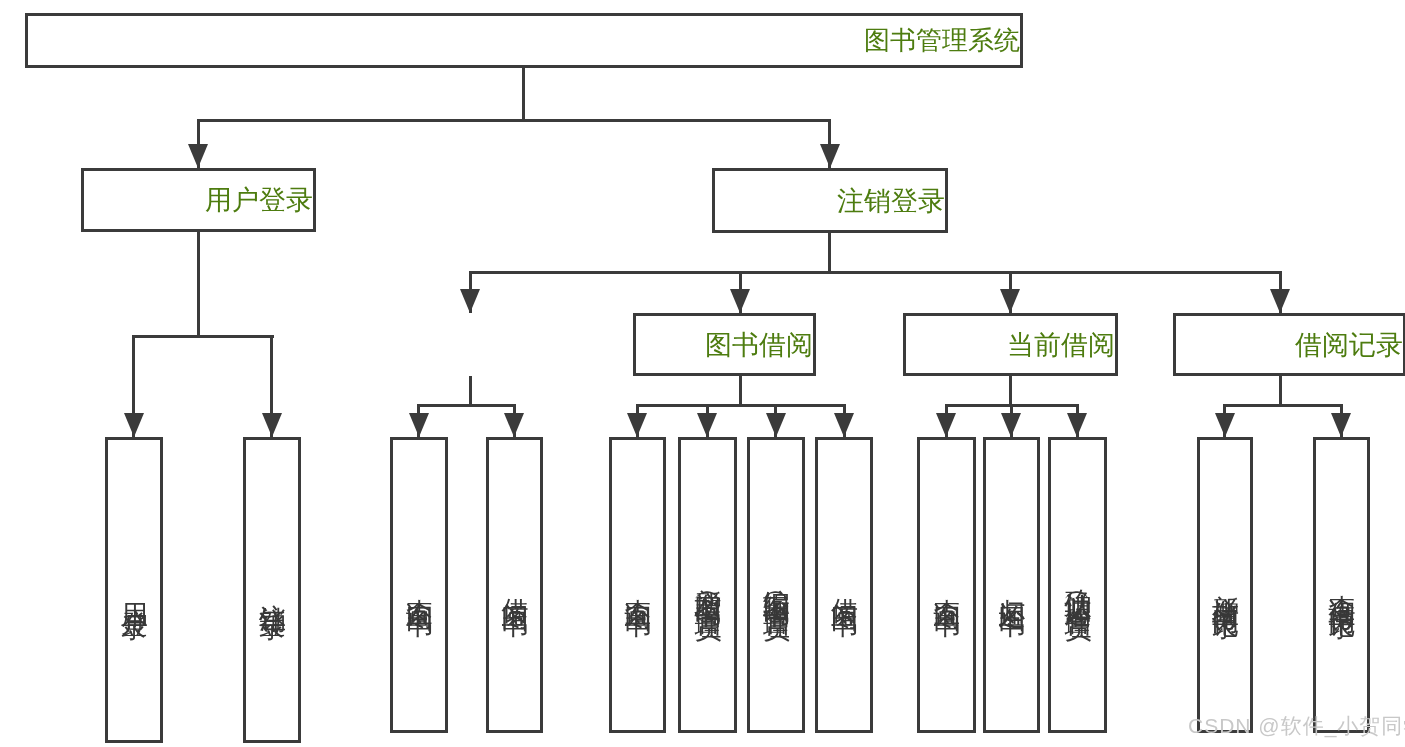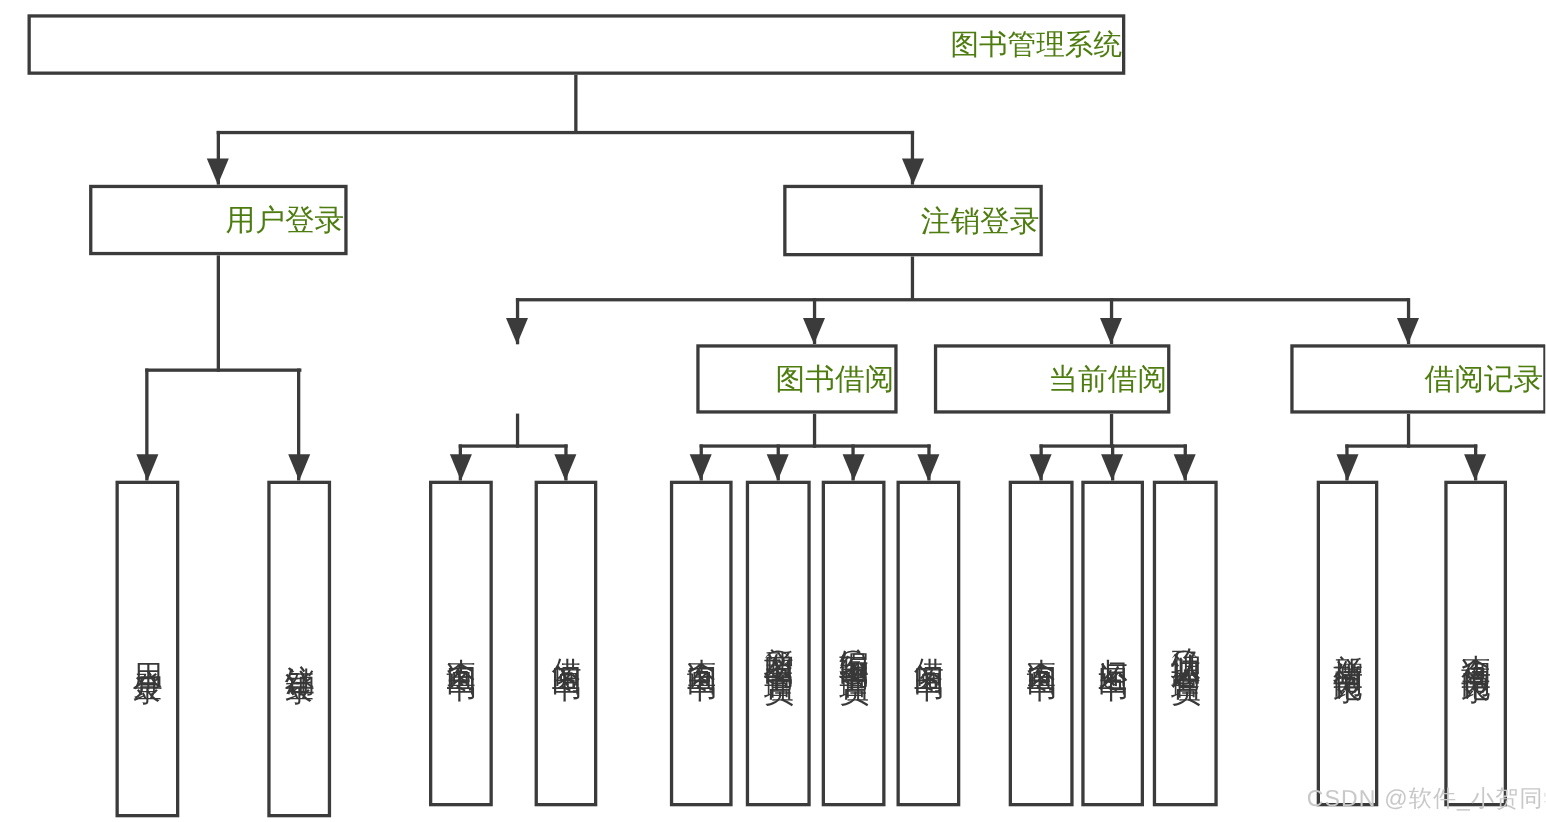--- a/index.html
+++ b/index.html
@@ -36,21 +36,21 @@
     writing-mode:vertical-rl;
     letter-spacing:4px;
     line-height:1;
   }
   
   .root{left:25px;top:13px;width:998px;height:55px;font-size:26px;}
   .n-user-login{left:81px;top:168px;width:235px;height:64px;}
   .n-book-mgmt{left:712px;top:168px;width:236px;height:65px;}
   .n-new-book{left:362px;top:313px;width:217px;height:63px;}
   .n-book-borrow{left:633px;top:313px;width:183px;height:63px;}
-  .n-current-borrow{left:849px;top:313px;width:215px;height:63px;}
+  .n-current-borrow{left:903px;top:313px;width:215px;height:63px;}
   .n-borrow-records{left:1173px;top:313px;width:233px;height:63px;}
   
   .l-user-login{left:105px;width:58px;height:306px;}
   .l-logout{left:243px;width:58px;height:306px;}
   .l-nb-query{left:390px;width:58px;}
   .l-nb-borrow{left:486px;width:57px;}
   .l-bb-query{left:609px;width:57px;}
   .l-bb-add{left:678px;width:59px;}
   .l-bb-edit{left:747px;width:58px;}
   .l-bb-borrow{left:815px;width:58px;}

